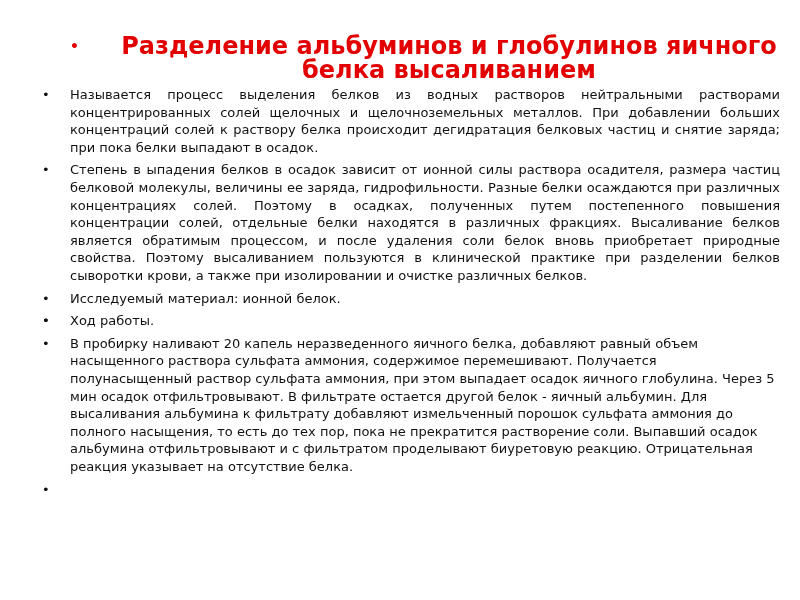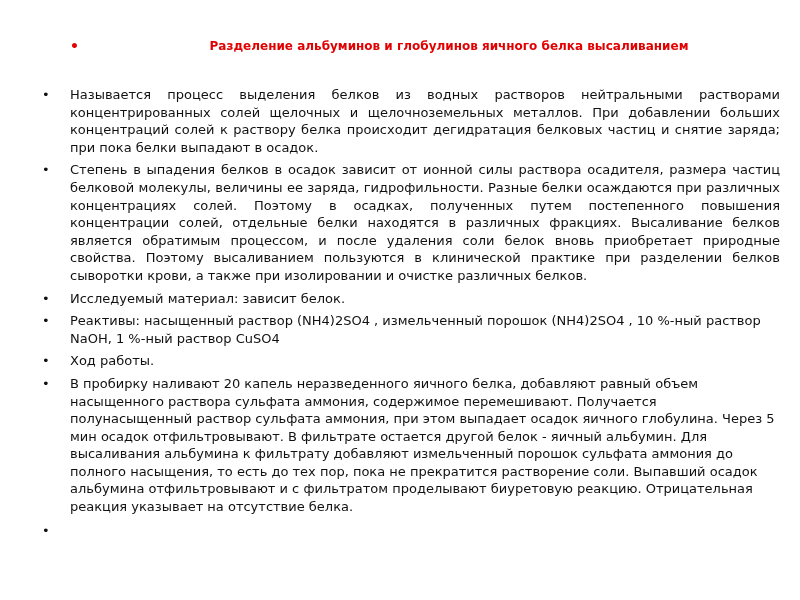--- a/index.html
+++ b/index.html
@@ -10,21 +10,21 @@
   }
   .slide { position: absolute; left: 0; top: 0; width: 800px; height: 600px; }
   .title-row {
     position: absolute; left: 70px; top: 34px; width: 720px;
   }
   .title-bullet {
     position: absolute; left: 0; top: 4px; color: #e20000; font-size: 14px; font-weight: bold;
   }
   .title {
     margin: 0; padding-left: 38px; text-align: center;
-    color: #e20000; font-weight: bold; font-size: 12px; line-height: 24px;
+    color: #e20000; font-weight: bold; font-size: 24px; line-height: 24px;
   }
   ul.body-list {
     position: absolute; left: 42px; top: 86px; width: 738px;
     margin: 0; padding: 0; list-style: none;
   }
   ul.body-list li {
     position: relative; padding-left: 28px;
     font-size: 13px; line-height: 17.6px; margin-bottom: 5px;
   }
   ul.body-list li .bullet {
@@ -46,25 +46,24 @@
     <li class="justify">
       <span class="bullet">•</span>
       <span>Называется процесс выделения белков из водных растворов нейтральными растворами концентрированных солей щелочных и щелочноземельных металлов. При добавлении больших концентраций солей к раствору белка происходит дегидратация белковых частиц и снятие заряда; при пока белки выпадают в осадок.</span>
     </li>
     <li class="justify">
       <span class="bullet">•</span>
       <span>Степень в ыпадения белков в осадок зависит от ионной силы раствора осадителя, размера частиц белковой молекулы, величины ее заряда, гидрофильности. Разные белки осаждаются при различных концентрациях солей. Поэтому в осадках, полученных путем постепенного повышения концентрации солей, отдельные белки находятся в различных фракциях. Высаливание белков является обратимым процессом, и после удаления соли белок вновь приобретает природные свойства. Поэтому высаливанием пользуются в клинической практике при разделении белков сыворотки крови, а также при изолировании и очистке различных белков.</span>
     </li>
     <li class="left">
       <span class="bullet">•</span>
-      <span>Исследуемый материал: зависит белок.</span>
+      <span>Исследуемый материал: ионной белок.</span>
     </li>
     <li class="left">
       <span class="bullet">•</span>
-      <span>Реактивы: насыщенный раствор (NH4)2SO4 , измельченный порошок (NH4)2SO4 , 10 %-ный раствор NaOH, 1 %-ный раствор CuSO4</span>
     </li>
     <li class="left">
       <span class="bullet">•</span>
       <span>Ход работы.</span>
     </li>
     <li class="left">
       <span class="bullet">•</span>
       <span>В пробирку наливают 20 капель неразведенного яичного белка, добавляют равный объем насыщенного раствора  сульфата аммония, содержимое перемешивают. Получается полунасыщенный раствор сульфата аммония, при этом выпадает осадок яичного глобулина. Через 5 мин осадок отфильтровывают. В фильтрате остается другой белок - яичный альбумин. Для высаливания альбумина к фильтрату добавляют измельченный порошок сульфата аммония до полного насыщения, то есть до тех пор, пока не прекратится растворение соли. Выпавший осадок альбумина отфильтровывают и с фильтратом проделывают биуретовую реакцию. Отрицательная реакция указывает на отсутствие белка.</span>
     </li>
     <li class="left" style="min-height:17px; margin-top:6px;">

